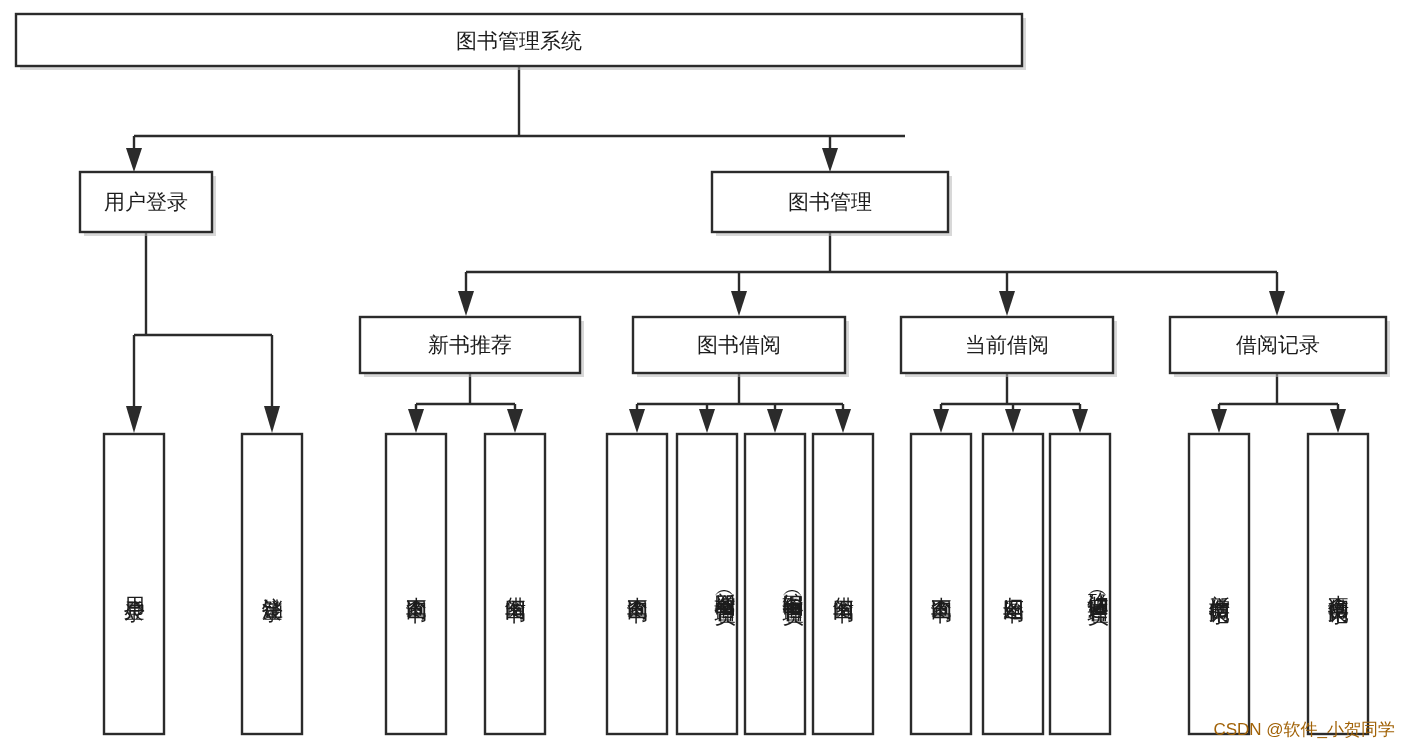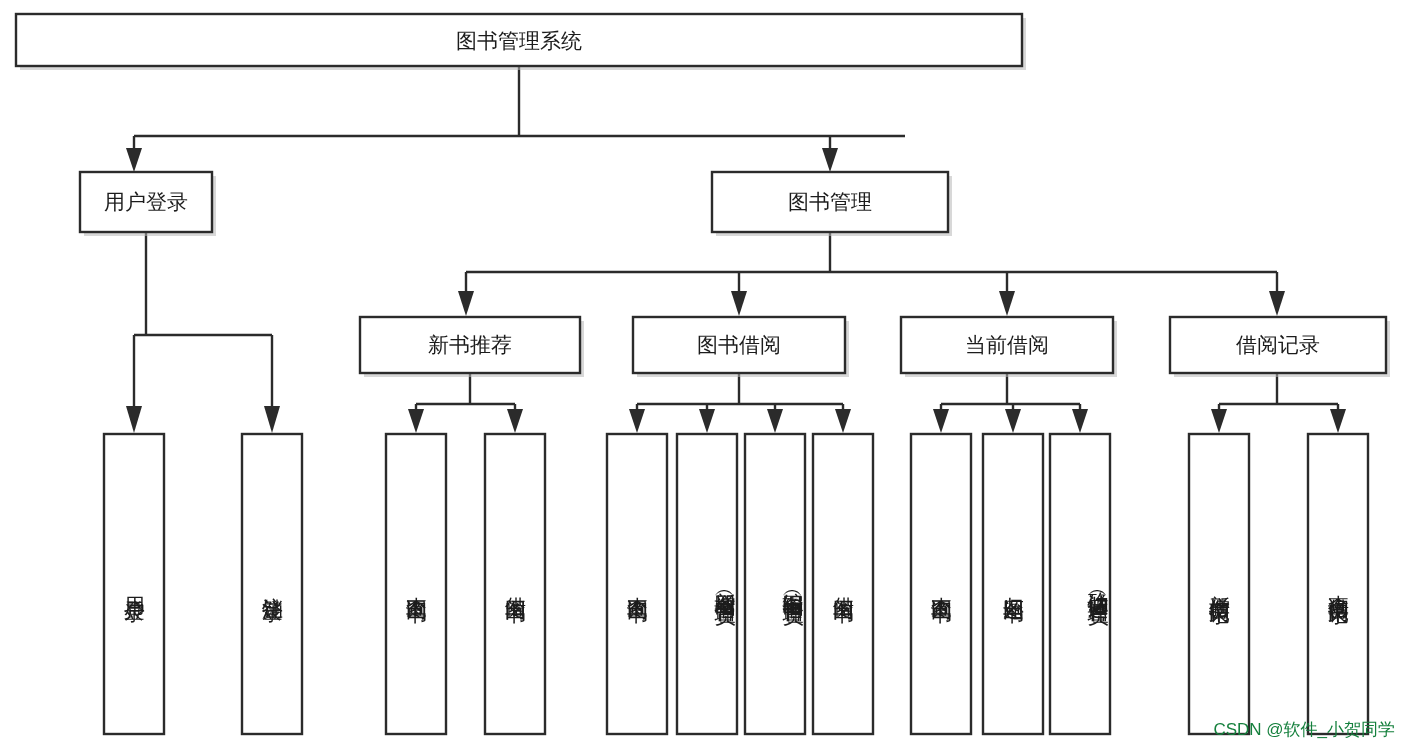--- a/index.html
+++ b/index.html
@@ -66,21 +66,21 @@
     letter-spacing: 2px;
     white-space: nowrap;
     pointer-events: none;
   }
   .watermark {
     position: absolute;
     right: 10px;
     bottom: 6px;
     font-family: "Liberation Sans", "DejaVu Sans", sans-serif;
     font-size: 17px;
-    color: #15803d;
+    color: #a16207;
     white-space: nowrap;
   }
 </style>
 </head>
 <body>
 
 <div id="diagram-root">
 
   <svg class="diagram-canvas" viewBox="0 0 1405 747">
 

